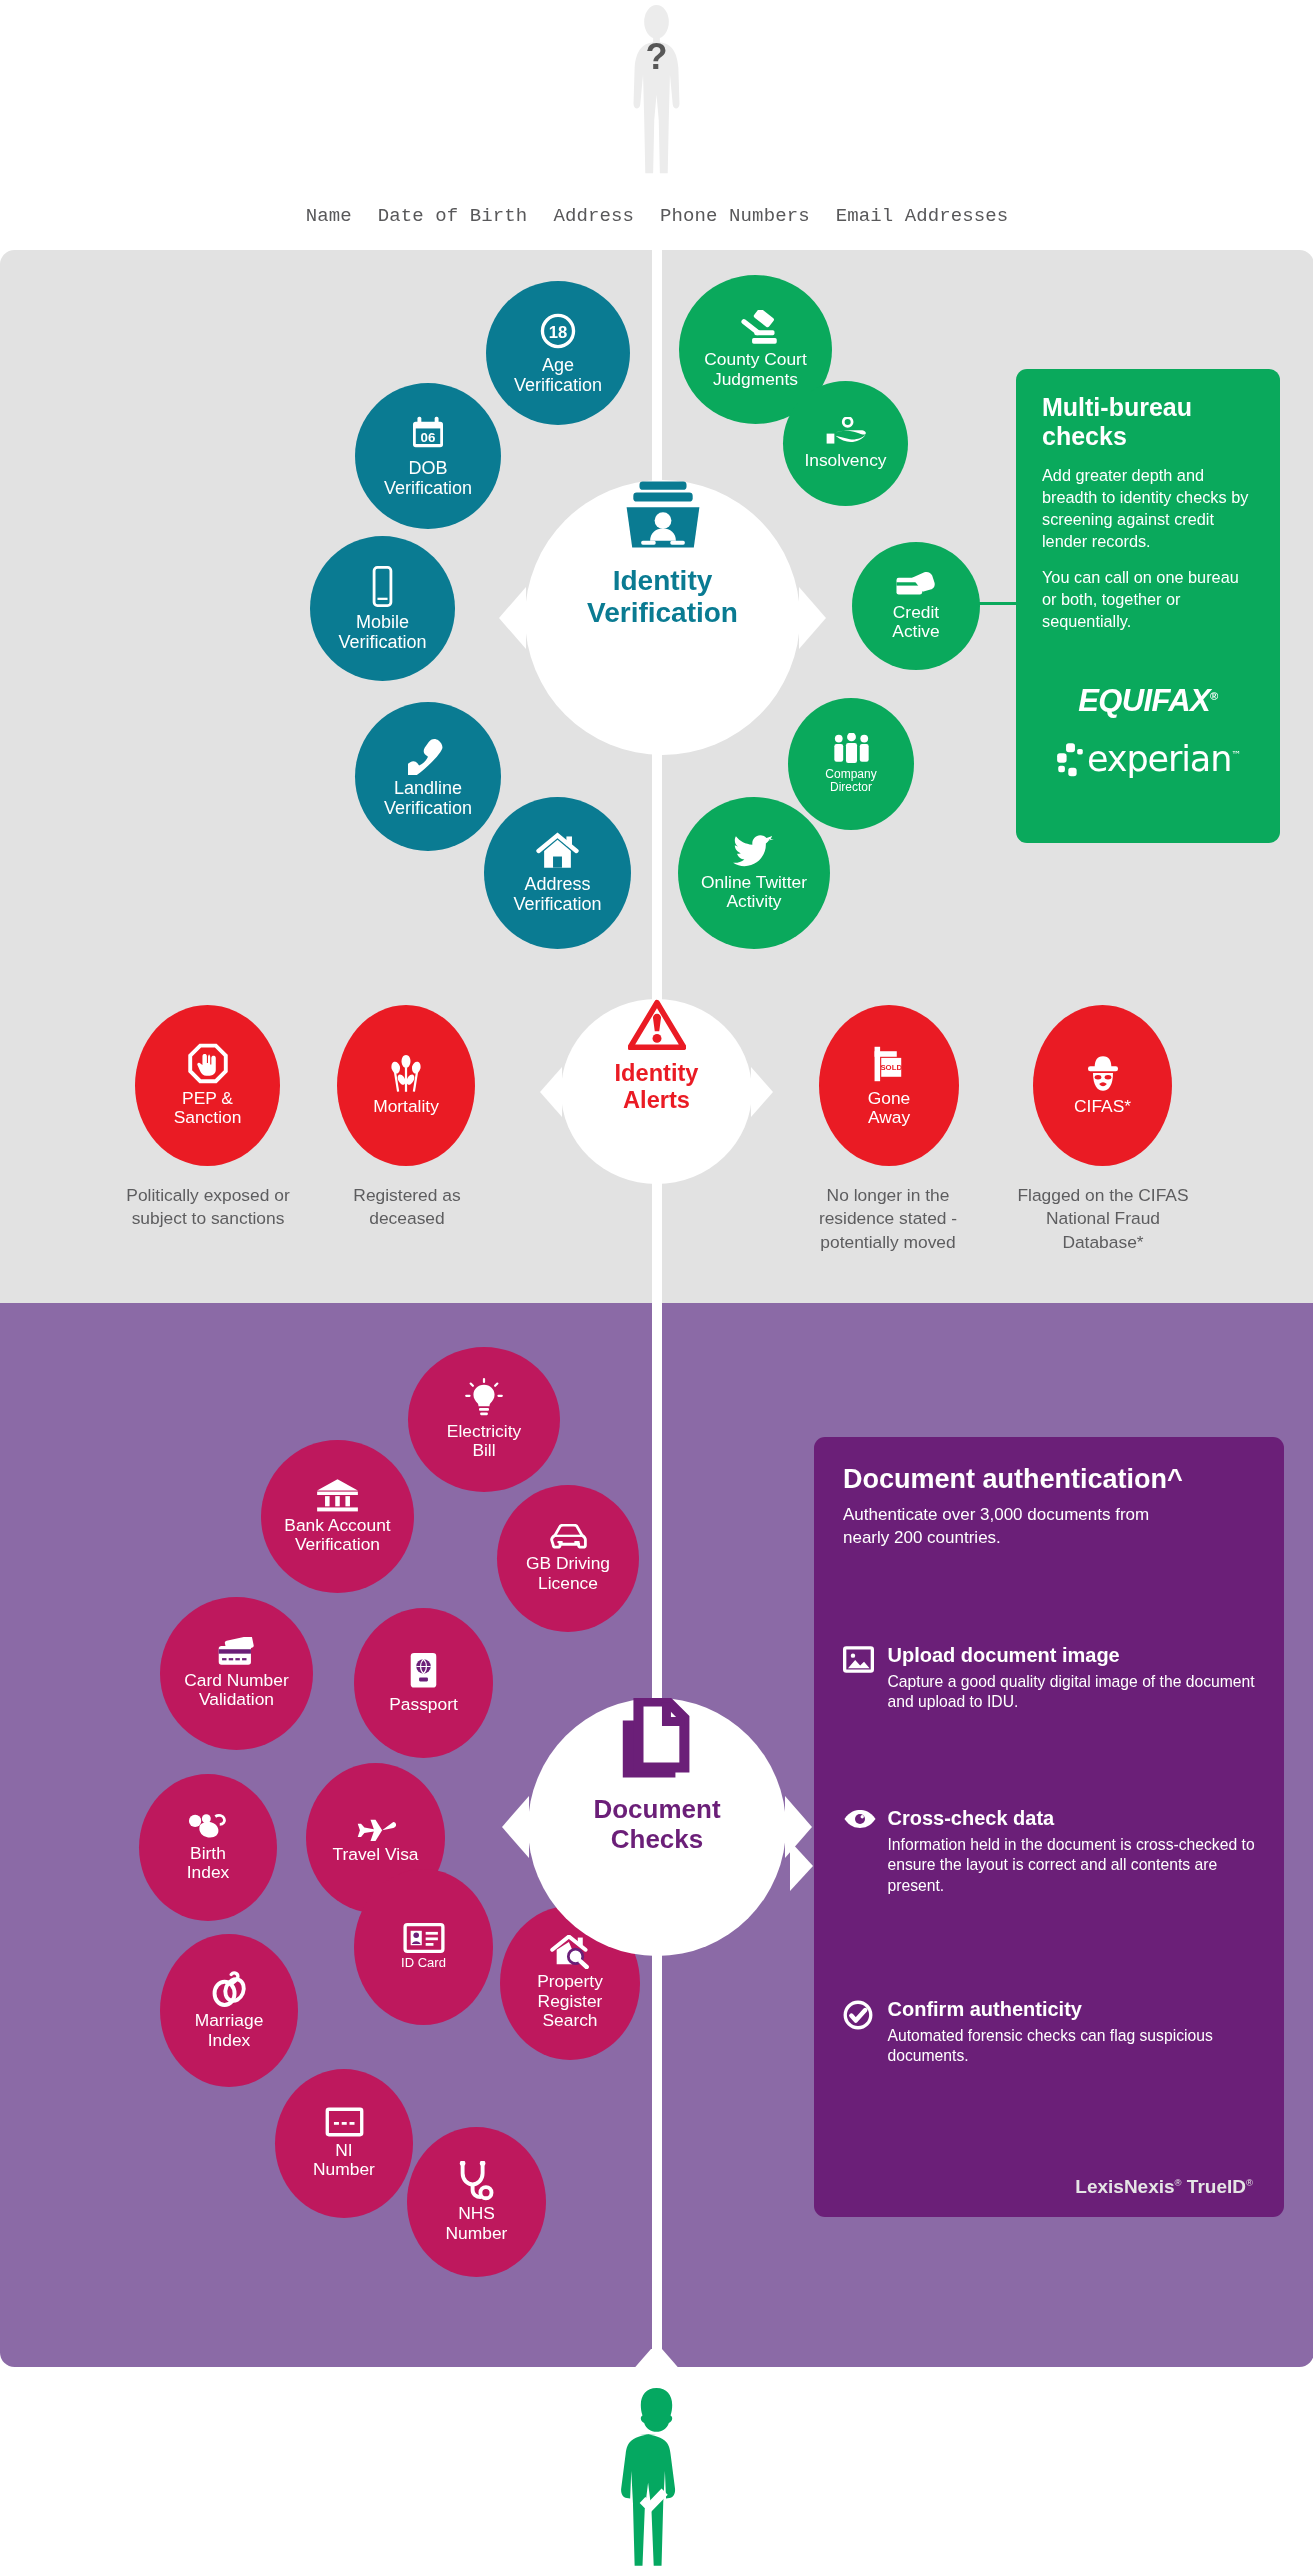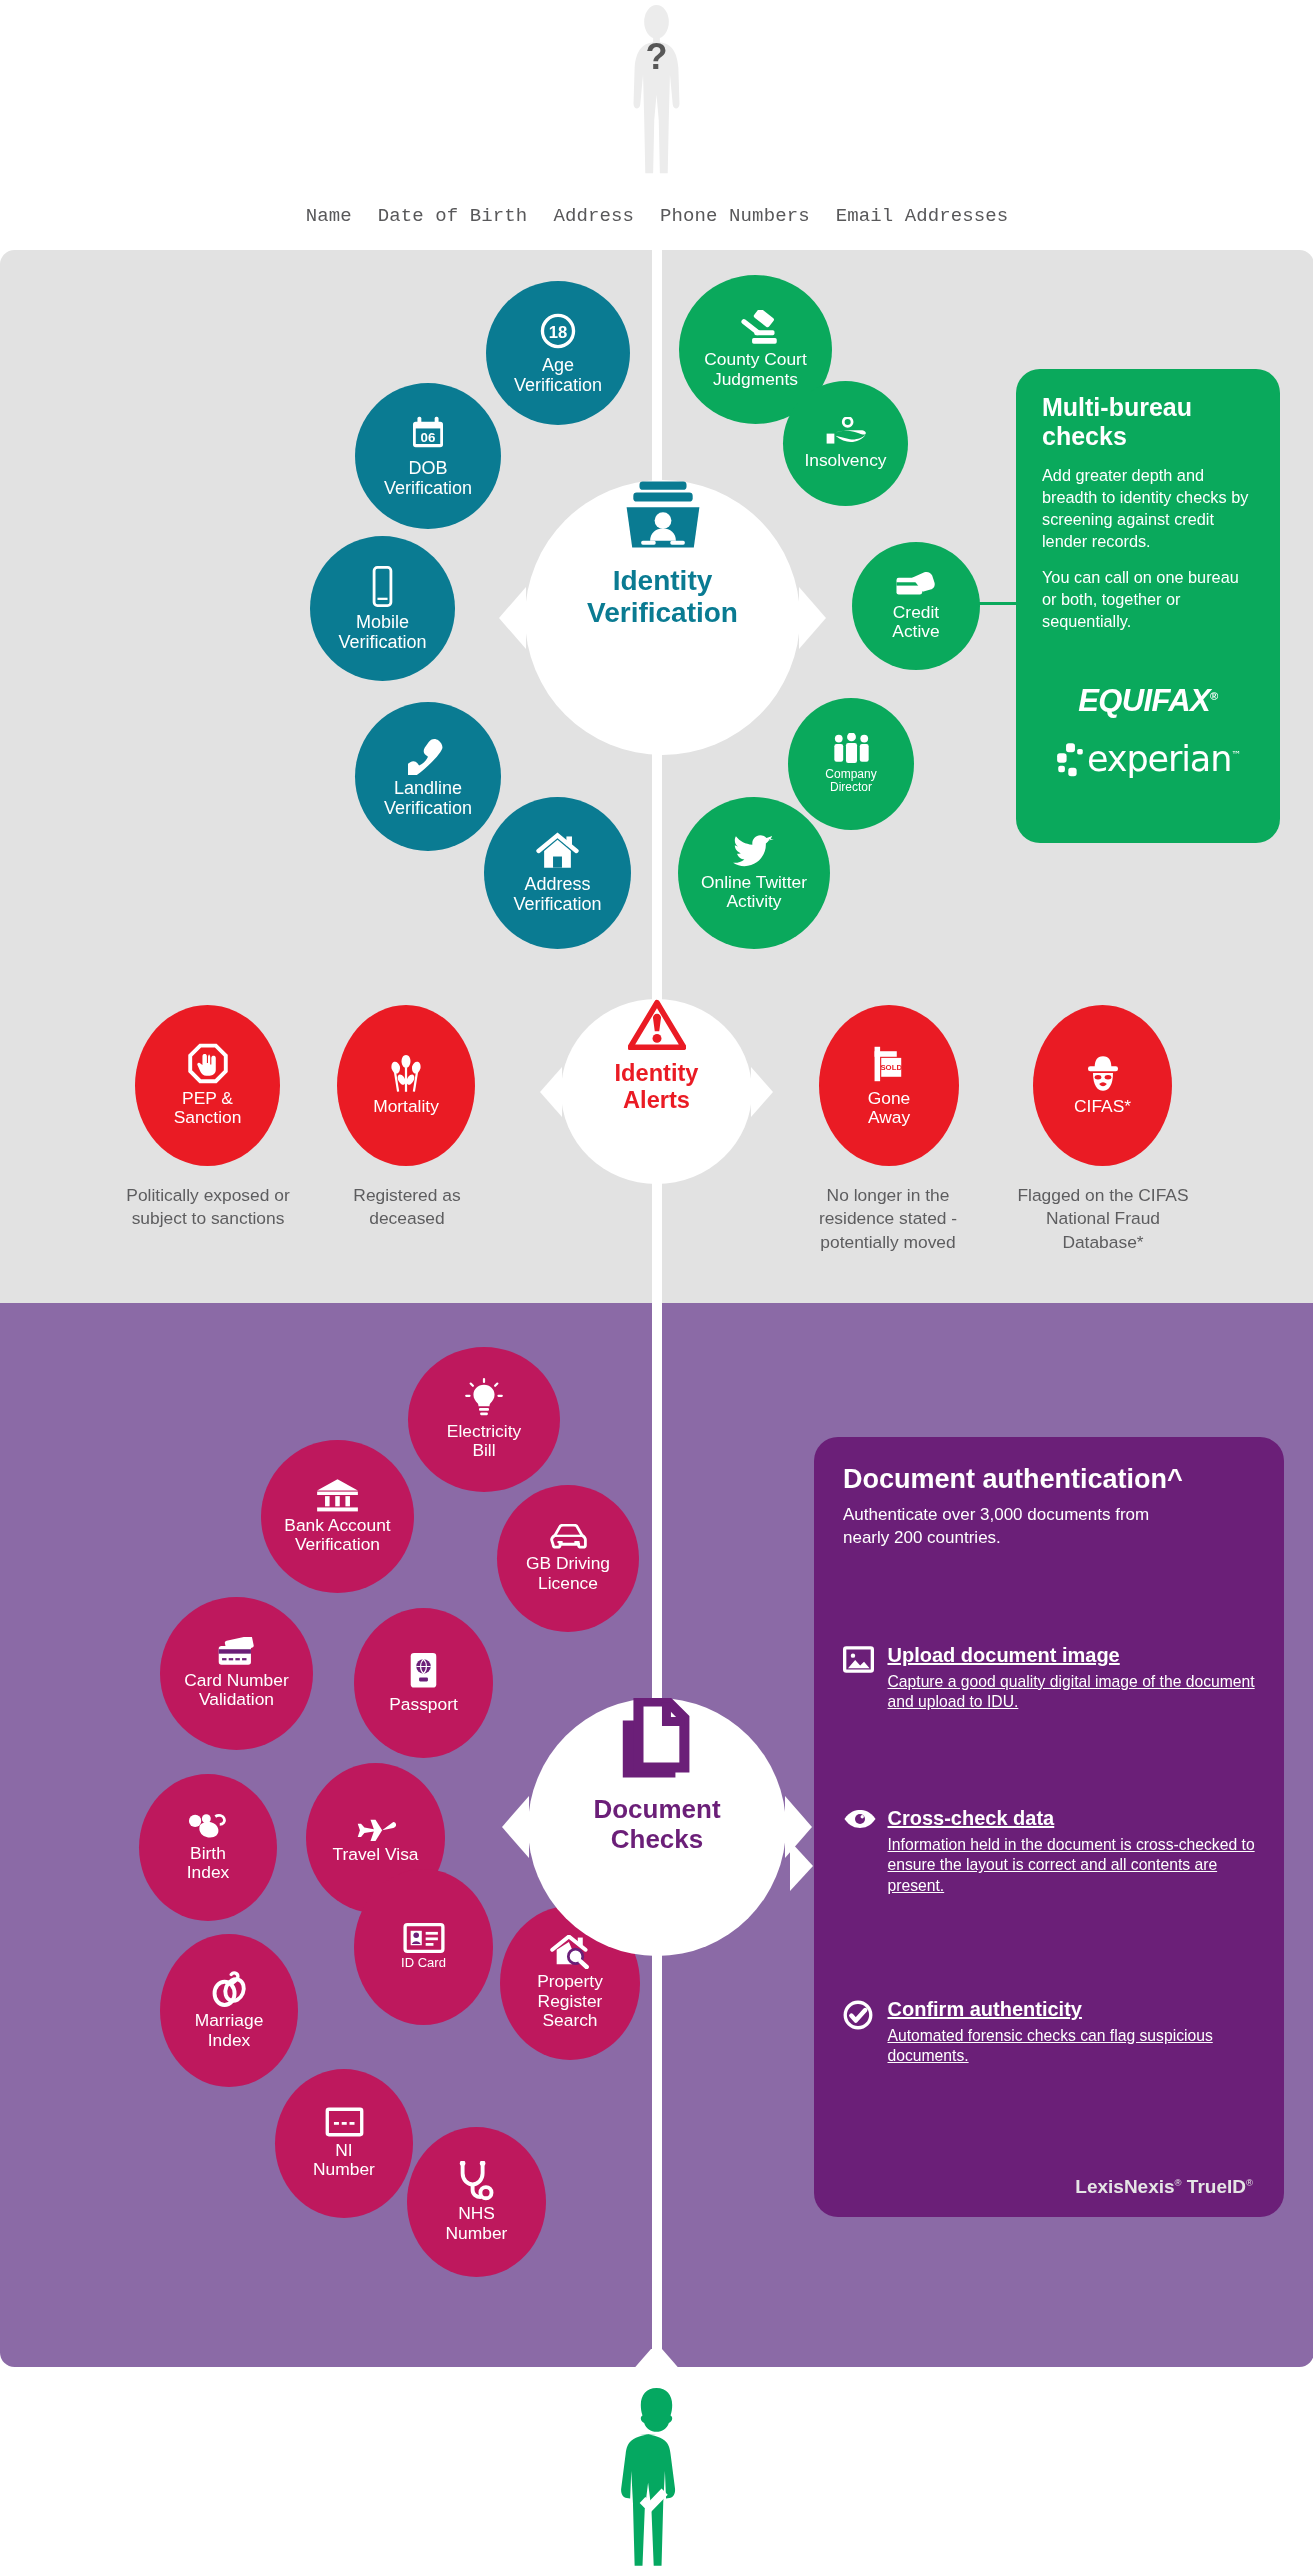--- a/index.html
+++ b/index.html
@@ -50,35 +50,35 @@
       border-left:27px solid #fff;}
   .hub .inner{position:absolute;left:0;top:0;width:100%;height:100%;
               display:flex;flex-direction:column;align-items:center;justify-content:flex-start;
               text-align:center;line-height:1.16;}
 
   
   .caption{position:absolute;color:#5d5d5f;font-size:17.4px;line-height:1.35;
            text-align:center;z-index:5;font-weight:300;}
 
   
-  .panel{position:absolute;border-radius:24px;color:#fff;z-index:5;}
+  .panel{position:absolute;border-radius:11px;color:#fff;z-index:5;}
   .panel-green{background:#0aa95c;}
   .panel-purple{background:#6b1f78;}
   .panel h3{margin:0;font-size:25px;font-weight:bold;line-height:1.18;}
   .panel p{margin:0;font-size:16.3px;line-height:1.34;font-weight:300;}
 
   .connector{position:absolute;background:#0aa95c;z-index:3;}
 
   .logo-equifax{font-style:italic;font-weight:bold;font-size:31px;letter-spacing:-0.6px;
                 font-family:"Liberation Sans", sans-serif;}
   .logo-equifax sup{font-size:11.2px;font-style:normal;vertical-align:super;}
   .logo-experian{font-size:35px;letter-spacing:-1.1px;font-family:"DejaVu Sans", sans-serif;}
   .logo-experian sup{font-size:10px;vertical-align:super;}
 
-  .feat{position:absolute;display:flex;gap:13.5px;align-items:flex-start;text-decoration:underline;}
+  .feat{position:absolute;display:flex;gap:13.5px;align-items:flex-start;}
   .feat .fico{flex:0 0 auto;width:31px;height:31px;margin-top:2.2px;}
   .feat .ftxt h4{margin:0 0 4.5px 0;font-size:20px;font-weight:bold;}
   .feat .ftxt p{margin:0;font-size:15.7px;line-height:1.33;font-weight:300;}
 
   .trueid{position:absolute;right:31px;bottom:19px;font-size:19px;font-weight:bold;color:#e5e5e5;}
   .trueid sup{font-size:9.5px;vertical-align:super;font-weight:normal;}
 
   .arrow-white{position:absolute;width:0;height:0;z-index:6;
     border-top:25px solid transparent;border-bottom:25px solid transparent;
     border-left:23.6px solid #ffffff;}

